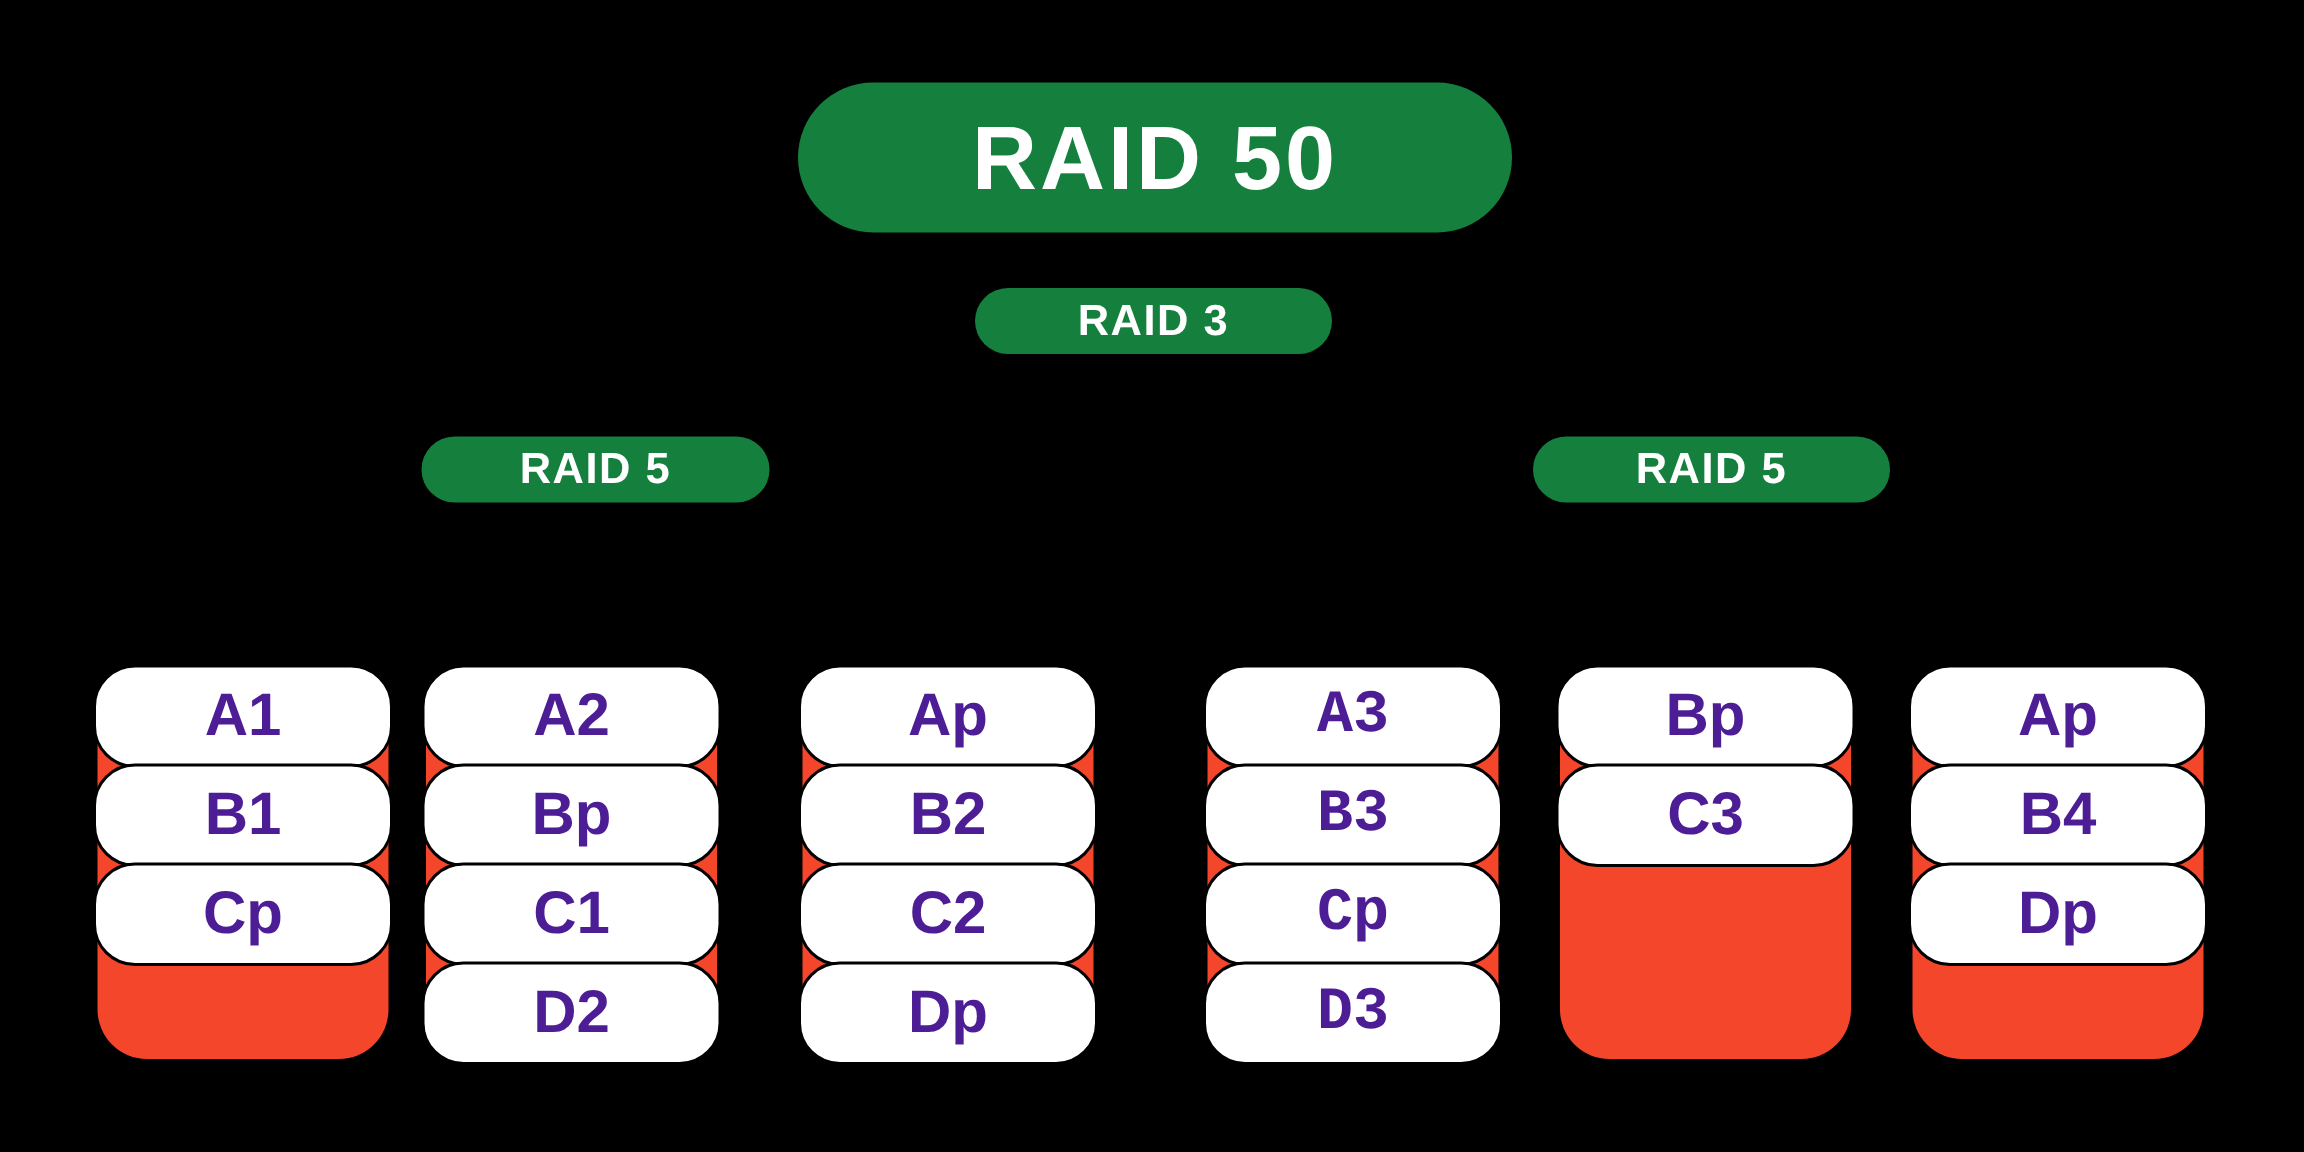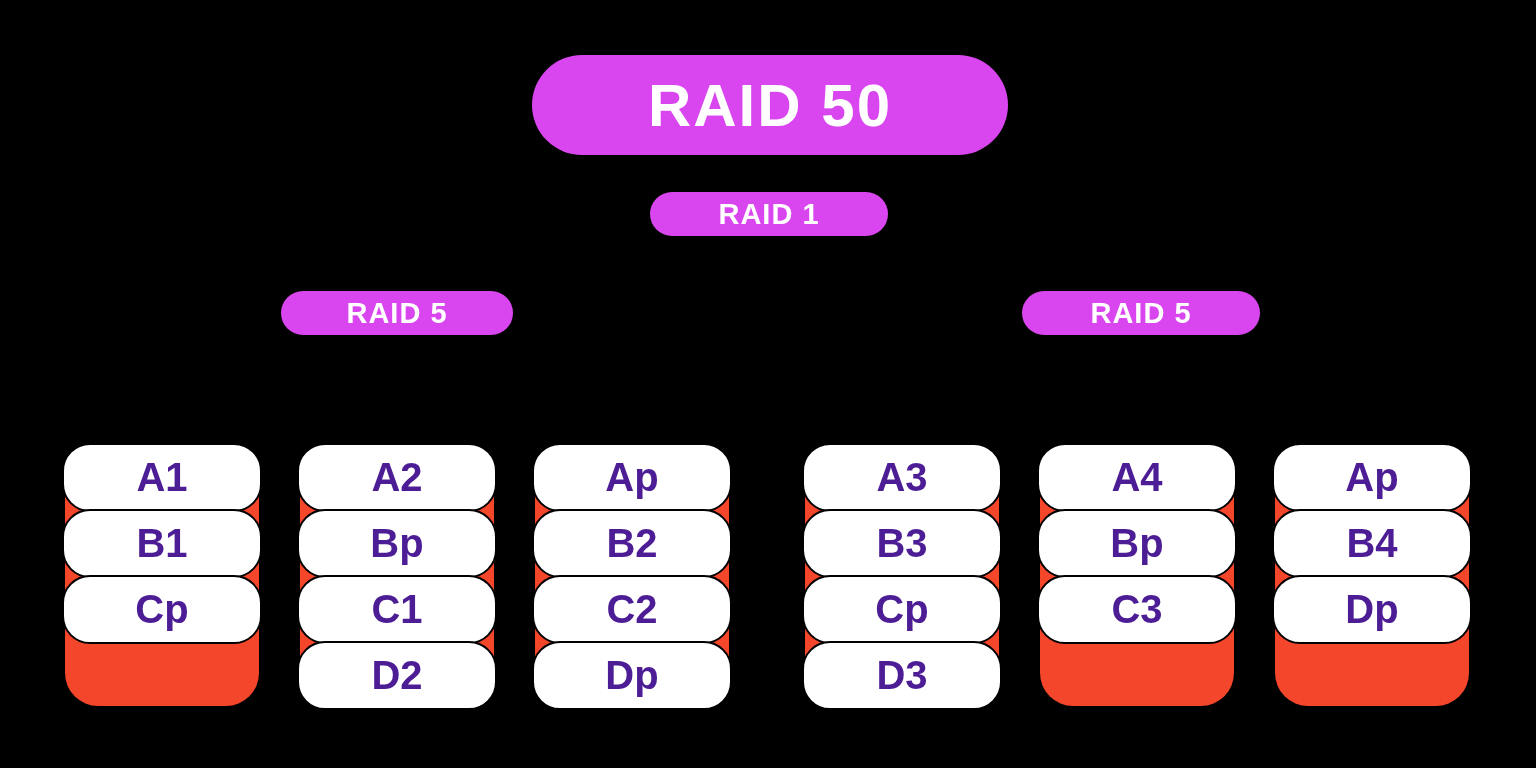--- a/index.html
+++ b/index.html
@@ -8,21 +8,21 @@
     background: #000000;
     position: relative;
     overflow: hidden;
     font-family: "Liberation Sans", sans-serif;
   }
   .stage { position: absolute; inset: 0; }
 
   
   .pill {
     position: absolute;
-    background: #d946ef;
+    background: #15803d;
     color: #FFFFFF;
     display: flex; align-items: center; justify-content: center;
     font-weight: bold;
   }
   .title-pill {
     left: 532px; top: 55px; width: 476px; height: 100px;
     border-radius: 50px;
     font-size: 60px; letter-spacing: 2px;
   }
   .raid0-pill {
@@ -49,23 +49,23 @@
   }
   
   .column::before {
     content: "";
     position: absolute;
     top: 4px; bottom: 4px; left: 3px; right: 3px;
     background: #F4462B;
     border-radius: 33px;
   }
   .col-1 { left: 62px; }
-  .col-2 { left: 297px; }
+  .col-2 { left: 281px; }
   .col-3 { left: 532px; }
-  .col-4 { left: 802px; }
+  .col-4 { left: 802px; font-family: Liberation Mono, monospace; }
   .col-5 { left: 1037px; }
   .col-6 { left: 1272px; }
 
   .disk {
     position: relative;
     box-sizing: border-box;
     height: 69px;
     background: #FFFFFF;
     border: 2px solid #000000;
     border-radius: 28px;
@@ -81,21 +81,21 @@
 </head>
 <body>
 
 <div class="stage">
 
   <div class="pill title-pill">
     <span>RAID 50</span>
   </div>
 
   <div class="pill raid0-pill">
-    <span>RAID 1</span>
+    <span>RAID 3</span>
   </div>
 
   <div class="pill raid5-pill-left">
     <span>RAID 5</span>
   </div>
 
   <div class="pill raid5-pill-right">
     <span>RAID 5</span>
   </div>
 
@@ -151,23 +151,20 @@
     <div class="disk">
         <span class="disk-label">Cp</span>
       </div>
     <div class="disk">
         <span class="disk-label">D3</span>
       </div>
   </div>
 
   <div class="column col-5">
     <div class="disk">
-        <span class="disk-label">A4</span>
-      </div>
-    <div class="disk">
         <span class="disk-label">Bp</span>
       </div>
     <div class="disk">
         <span class="disk-label">C3</span>
       </div>
   </div>
 
   <div class="column col-6">
     <div class="disk">
         <span class="disk-label">Ap</span>

